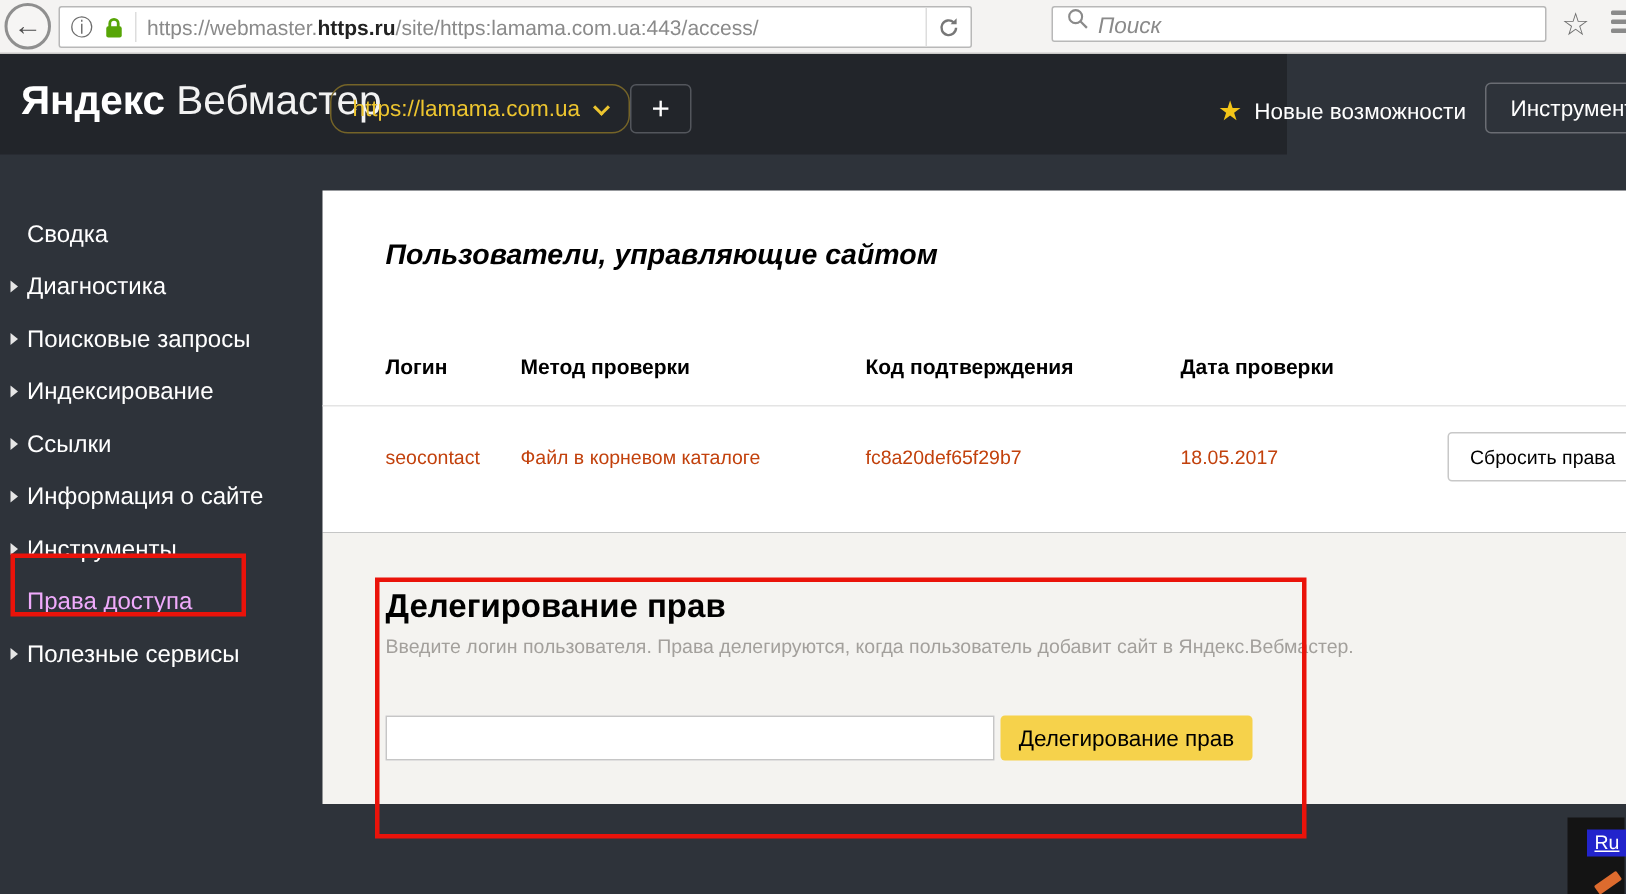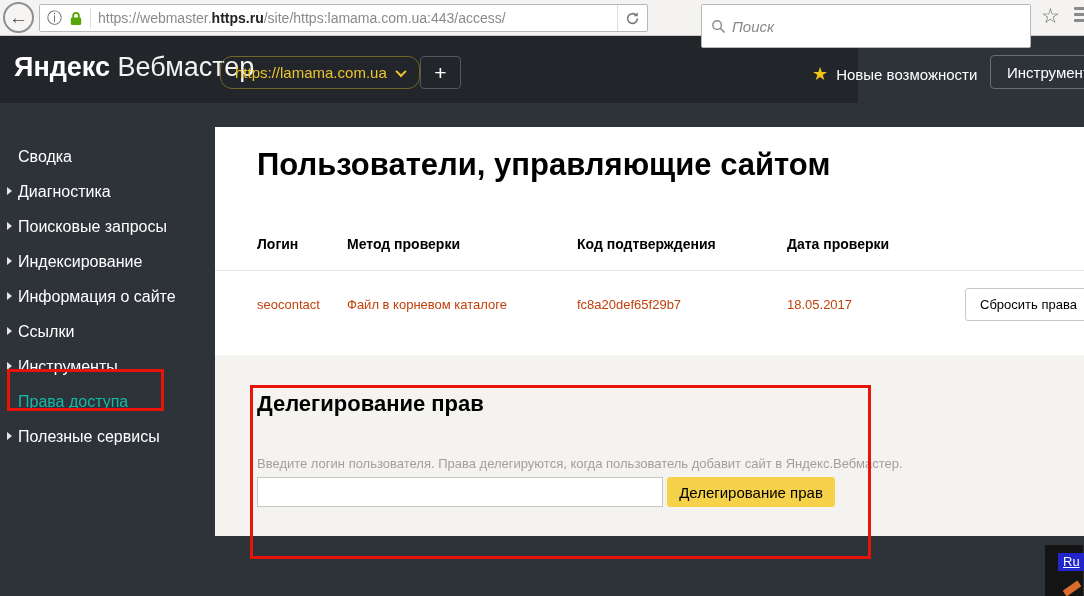--- a/index.html
+++ b/index.html
@@ -14,22 +14,22 @@
     display:flex; align-items:center; justify-content:center; cursor:pointer; line-height:1; }
   .urlbar { position:absolute; left:39px; top:4px; width:609px; height:28px; background:#fff;
     border:1px solid #b8b8b8; border-radius:2px; display:flex; align-items:center; }
   .info-icon { color:#6d6d6d; font-size:15px; margin-left:7px; }
   .lock-icon { width:14px; height:15px; margin-left:7px; }
   .urlbar-sep { width:1px; height:20px; background:#ddd; margin:0 7px; }
   .url-text { font-size:14px; color:#8a8a8a; white-space:nowrap; overflow:hidden; flex:1; }
   .url-domain { color:#222; font-weight:bold; }
   .reload-btn { width:30px; height:26px; border-left:1px solid #ddd; display:flex;
     align-items:center; justify-content:center; cursor:pointer; }
-  .searchbar { position:absolute; left:701px; top:4px; width:330px; height:44px; background:#fff;
-    border:1px solid #b8b8b8; border-radius:2px; display:flex; align-items:center; }
+  .searchbar { position:absolute; left:701px; top:4px; width:330px; height:24px; background:#fff;
+    border:1px solid #b8b8b8; border-radius:2px; display:flex; align-items:flex-start; }
   .search-icon { margin:0 6px 0 9px; }
   .search-input { border:none; outline:none; flex:1; font-size:15px; font-style:italic;
     color:#555; font-family:"Liberation Sans", sans-serif; background:transparent; height:24px; }
   .search-input::placeholder { color:#8a8a8a; font-style:italic; }
   .bookmark-star { position:absolute; left:1041px; top:4px; font-size:21px; color:#6f6f6f; cursor:pointer; }
   .library-icon { position:absolute; left:1074px; top:7px; width:16px; height:20px; cursor:pointer; }
   .library-icon span { display:block; height:3px; background:#8a8a8a; margin-bottom:3px; border-radius:1px; }
 
   
   .app-header { position:absolute; left:0; top:36px; width:858px; height:67px; background:#22252a; z-index:10; }
@@ -48,38 +48,38 @@
     color:#fff; font-size:15px; cursor:pointer; white-space:nowrap; }
   .star-icon { color:#f3c518; font-size:18px; margin-right:8px; }
   .tools-btn { position:absolute; left:990px; top:19px; height:34px; width:130px; padding:0 16px;
     border:1px solid #6a6d73; border-radius:4px; background:transparent; color:#fff;
     font-size:15px; display:flex; align-items:center; cursor:pointer; white-space:nowrap; }
 
   
   .sidebar { position:absolute; left:0; top:103px; width:215px; padding-top:36px; z-index:5; }
   .sidebar-item { position:relative; height:35px; line-height:35px; padding-left:18px;
     color:#fff; font-size:16px; cursor:pointer; white-space:nowrap; }
-  .sidebar-item.active { color:#14b8a6; }
+  .sidebar-item.active { color:#f0abfc; }
   .sidebar-item .tree-arrow-icon { position:absolute; left:7px; top:13px; width:0; height:0;
     border-left:5px solid #e6e6e6; border-top:4px solid transparent; border-bottom:4px solid transparent; }
 
   
   .content-card { position:absolute; left:215px; top:127px; width:869px; height:228px; background:#fff; z-index:5; }
-  .page-title { position:absolute; left:42px; top:20px; font-size:31px; color:#000; white-space:nowrap; }
+  .page-title { position:absolute; left:42px; top:33px; font-size:19px; color:#000; white-space:nowrap;font-style:italic; }
   .th { position:absolute; top:109px; font-size:14px; font-weight:bold; color:#000; white-space:nowrap; }
   .td { position:absolute; top:170px; font-size:13px; color:#c2410c; white-space:nowrap; }
   .col-login { left:42px; } .col-method { left:132px; } .col-code { left:362px; } .col-date { left:572px; }
   .table-divider { position:absolute; left:0; right:0; top:143px; height:1px; background:#e4e4e4; }
   .reset-btn { position:absolute; left:750px; top:161px; height:33px; padding:0 14px;
     background:#fff; border:1px solid #c8c8c8; border-radius:3px; font-size:13px; color:#000;
     font-family:"Liberation Sans", sans-serif; cursor:pointer; white-space:nowrap; }
 
   .delegation-card { position:absolute; left:215px; top:355px; width:869px; height:181px; background:#f4f3f0; z-index:5; }
   .delegation-title { position:absolute; left:42px; top:36px; font-size:22px; color:#000; white-space:nowrap; }
-  .delegation-desc { position:absolute; left:42px; top:101px; font-size:13px; color:#a3a09c; white-space:nowrap; }
+  .delegation-desc { position:absolute; left:42px; top:68px; font-size:13px; color:#a3a09c; white-space:nowrap; }
   .delegation-input { position:absolute; left:42px; top:122px; width:406px; height:30px;
     border:1px solid #c6c6c6; background:#fff; padding:0 8px; font-size:14px;
     font-family:"Liberation Sans", sans-serif; outline:none; }
   .delegation-btn { position:absolute; left:452px; top:122px; width:168px; height:30px;
     background:#f6d24b; border:none; border-radius:3px; font-size:15px; color:#000;
     font-family:"Liberation Sans", sans-serif; cursor:pointer; white-space:nowrap; }
 
   
   .annotation-box { position:absolute; border:3px solid #ea130a; z-index:30; pointer-events:none; }
   .annotation-access { left:7px; top:369px; width:157px; height:42px; }
@@ -163,25 +163,25 @@
     <div class="sidebar-item">
       <span class="tree-arrow-icon"></span>
       <span>Поисковые запросы</span>
     </div>
     <div class="sidebar-item">
       <span class="tree-arrow-icon"></span>
       <span>Индексирование</span>
     </div>
     <div class="sidebar-item">
       <span class="tree-arrow-icon"></span>
+      <span>Ссылки</span>
+    </div>
+    <div class="sidebar-item">
+      <span class="tree-arrow-icon"></span>
       <span>Информация о сайте</span>
-    </div>
-    <div class="sidebar-item">
-      <span class="tree-arrow-icon"></span>
-      <span>Ссылки</span>
     </div>
     <div class="sidebar-item">
       <span class="tree-arrow-icon"></span>
       <span>Инструменты</span>
     </div>
     <div class="sidebar-item active">
       <span>Права доступа</span>
     </div>
     <div class="sidebar-item">
       <span class="tree-arrow-icon"></span>

